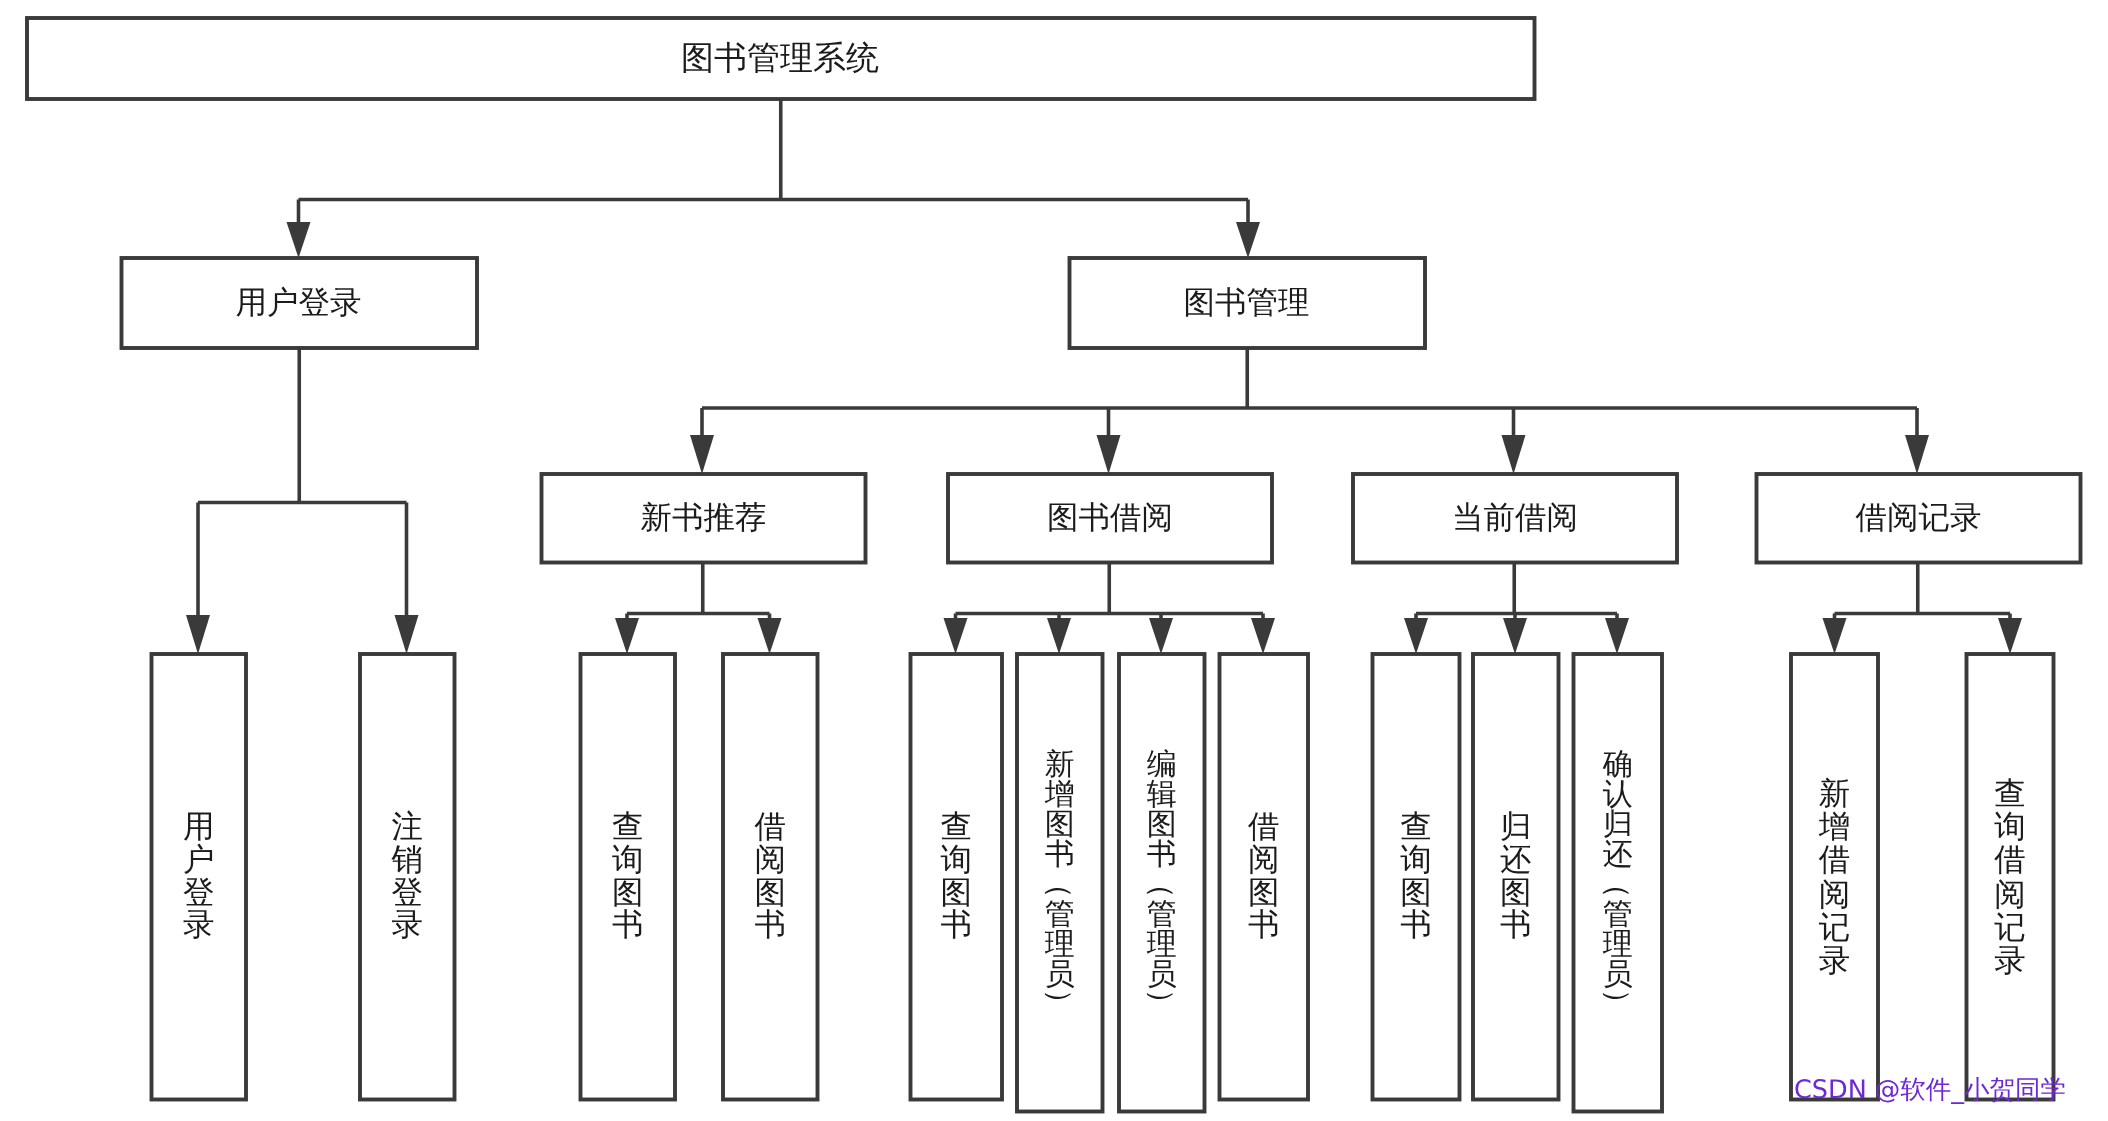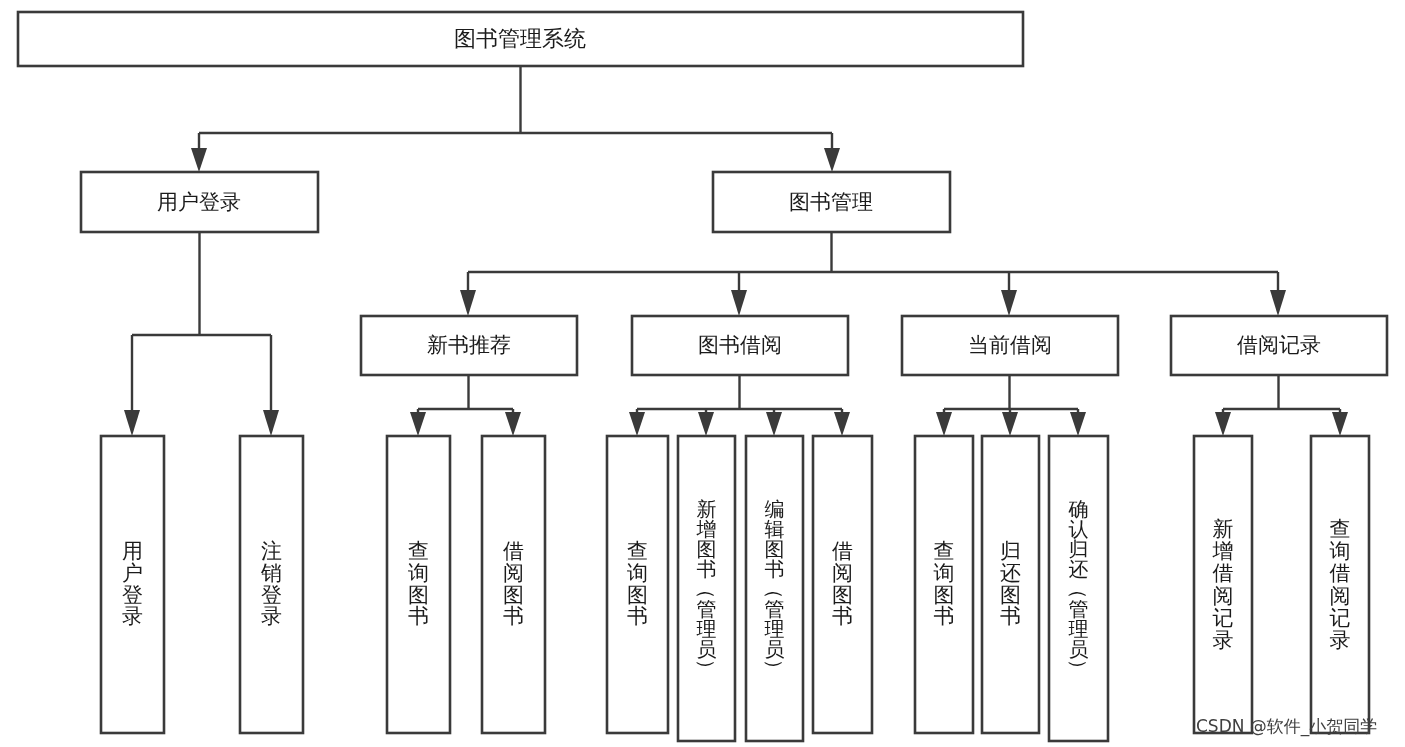--- a/index.html
+++ b/index.html
@@ -74,21 +74,21 @@
   }
   .vlabel span.paren {
     transform: rotate(90deg);
   }
   .watermark {
     position: absolute;
     left: 1196px;
     top: 715px;
     font-family: "DejaVu Sans", "Liberation Sans", sans-serif;
     font-size: 17px;
-    color: #404040;
+    color: #6d28d9;
     white-space: nowrap;
     user-select: none;
   }
 </style>
 </head>
 <body>
 
 <div id="diagram-root">
 
   <svg id="flow-svg" viewBox="0 0 1405 747">

